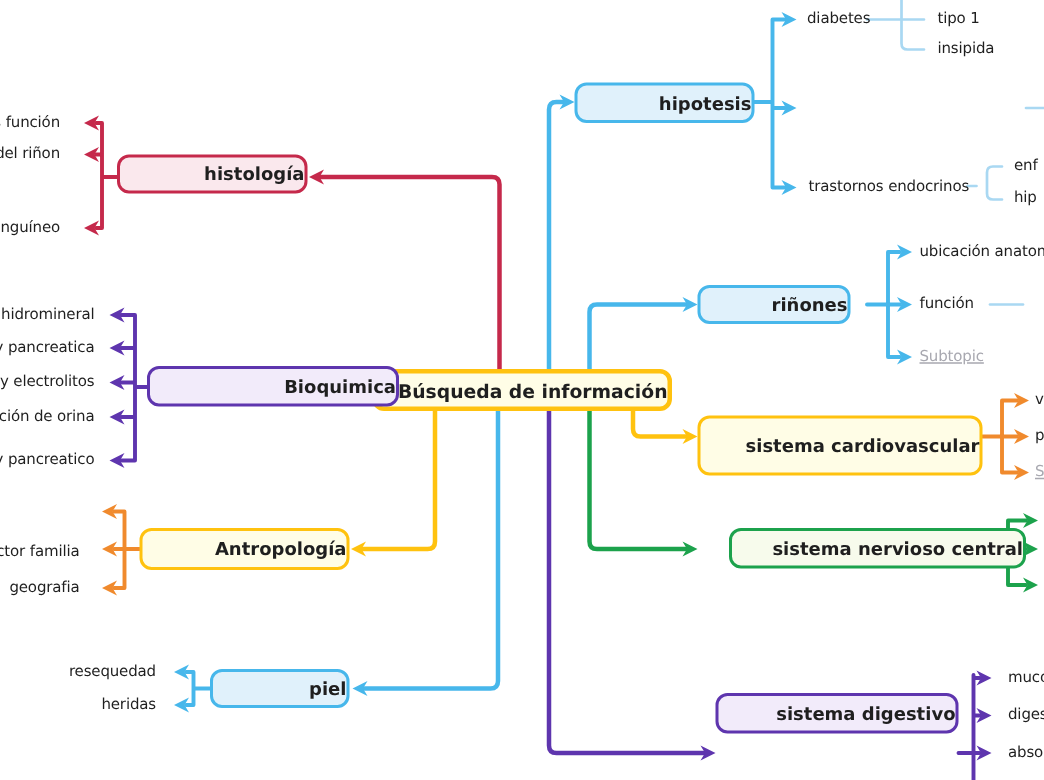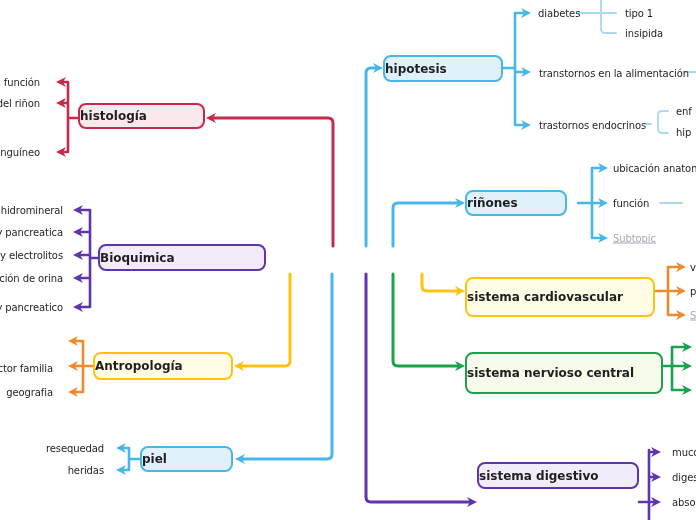--- a/index.html
+++ b/index.html
@@ -1,19 +1,19 @@
 <!DOCTYPE html>
 <html style="--red: #c5294b; --red-fill: #fae8ed; --purple: #5e35ae; --purple-fill: #f2ebfa; --blue: #47b7eb; --blue-fill: #e0f1fb; --blue-light: #a9d8f2; --amber: #ffc20f; --amber-fill: #fffde6; --orange: #f08a2d; --green: #1ca24c; --green-fill: #f7fbec; --gray: #a8a8b0; --ink: #1f1f1f;"><head>
 <meta charset="utf-8">
 <style>
   html,body{margin:0;padding:0;background:#fff;}
   .stage{position:relative;width:696px;height:520px;background:#fff;overflow:hidden;
          font-family:"DejaVu Sans","Liberation Sans",sans-serif;}
   .stage svg{position:absolute;left:0;top:0;}
-  .node{position:absolute;display:flex;align-items:center;justify-content:flex-start;
+  .node{position:absolute;display:flex;align-items:center;justify-content:flex-end;
         box-sizing:border-box;border-radius:8px;font-weight:bold;font-size:12px;
         color:var(--ink);white-space:nowrap;}
   .node.central{font-size:12.5px;}
   .lbl{position:absolute;font-size:10px;color:var(--ink);white-space:nowrap;
        transform:translateY(-50%);letter-spacing:-0.1px;}
   .gray{color:var(--gray);text-decoration:underline;}
   
   path{fill:none;stroke-linecap:round;stroke-linejoin:round;}
   .main{stroke-width:3;}
   .kid{stroke-width:2.6;}
@@ -146,20 +146,23 @@
       <path class="thin sk-lbl" d="M684 72 H698"></path>
     </g>
     <g>
       <path class="thin sk-lbl" d="M645 124 H651 M668 111 H662 Q658 111 658 115 V129 Q658 133 662 133 H668"></path>
     </g>
     <g>
       <path class="thin sk-lbl" d="M660 203 H682"></path>
     </g>
   </svg>
 
+  <div class="node central b-amb3" style="left:248px;top:246px;width:200px;height:28px">
+    <span>Búsqueda de información</span>
+  </div>
   <div class="node b-red" style="left:78px;top:103px;width:127px;height:26px">
     <span>histología</span>
   </div>
   <div class="node b-pur" style="left:98px;top:244px;width:168px;height:27px">
     <span>Bioquimica</span>
   </div>
   <div class="node b-amb" style="left:93px;top:352px;width:140px;height:28px">
     <span>Antropología</span>
   </div>
   <div class="node b-blu" style="left:140px;top:446px;width:93px;height:26px">
@@ -167,21 +170,21 @@
   </div>
   <div class="node b-blu" style="left:383px;top:55px;width:120px;height:27px">
     <span>hipotesis</span>
   </div>
   <div class="node b-blu" style="left:465px;top:190px;width:102px;height:26px">
     <span>riñones</span>
   </div>
   <div class="node b-amb" style="left:465px;top:277px;width:190px;height:40px">
     <span>sistema cardiovascular</span>
   </div>
-  <div class="node b-grn" style="left:465px;top:352px;width:198px;height:42px">
+  <div class="node b-grn" style="left:486px;top:352px;width:198px;height:27px">
     <span>sistema nervioso central</span>
   </div>
   <div class="node b-pur" style="left:477px;top:462px;width:162px;height:27px">
     <span>sistema digestivo</span>
   </div>
 
   <span class="lbl" style="right:656px;top:82px">s función</span>
   <span class="lbl" style="right:656px;top:103px">del riñon</span>
   <span class="lbl" style="right:656px;top:152px">anguíneo</span>
 
@@ -191,21 +194,20 @@
   <span class="lbl" style="right:633px;top:278px">ación de orina</span>
   <span class="lbl" style="right:633px;top:307px">o y pancreatico</span>
 
   <span class="lbl" style="right:643px;top:368px">actor familia</span>
   <span class="lbl" style="right:643px;top:392px">geografia</span>
 
   <span class="lbl" style="right:592px;top:448px">resequedad</span>
   <span class="lbl" style="right:592px;top:470px">heridas</span>
 
   <span class="lbl" style="left:538px;top:13px">diabetes</span>
-  <span class="lbl" style="left:539px;top:73px">transtornos en la alimentación</span>
   <span class="lbl" style="left:539px;top:125px">trastornos endocrinos</span>
   <span class="lbl" style="left:625px;top:13px">tipo 1</span>
   <span class="lbl" style="left:625px;top:33px">insipida</span>
   <span class="lbl" style="left:676px;top:111px">enf</span>
   <span class="lbl" style="left:676px;top:132px">hip</span>
 
   <span class="lbl" style="left:613px;top:168px">ubicación anatomica</span>
   <span class="lbl" style="left:613px;top:203px">función</span>
   <span class="lbl gray" style="left:613px;top:238px">Subtopic</span>
 

